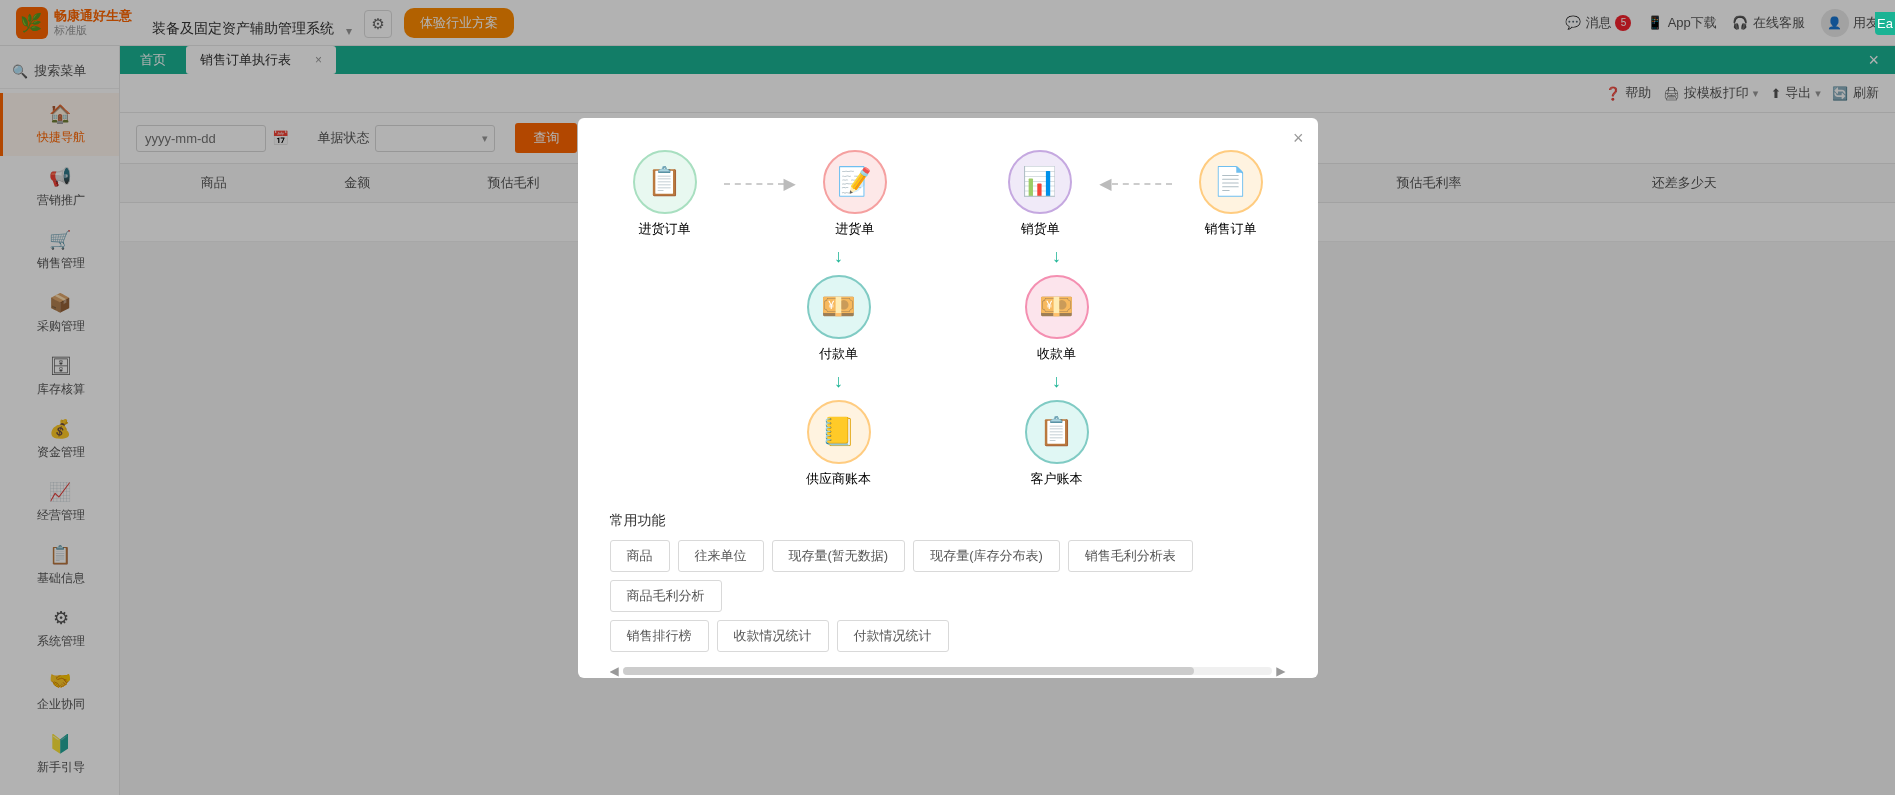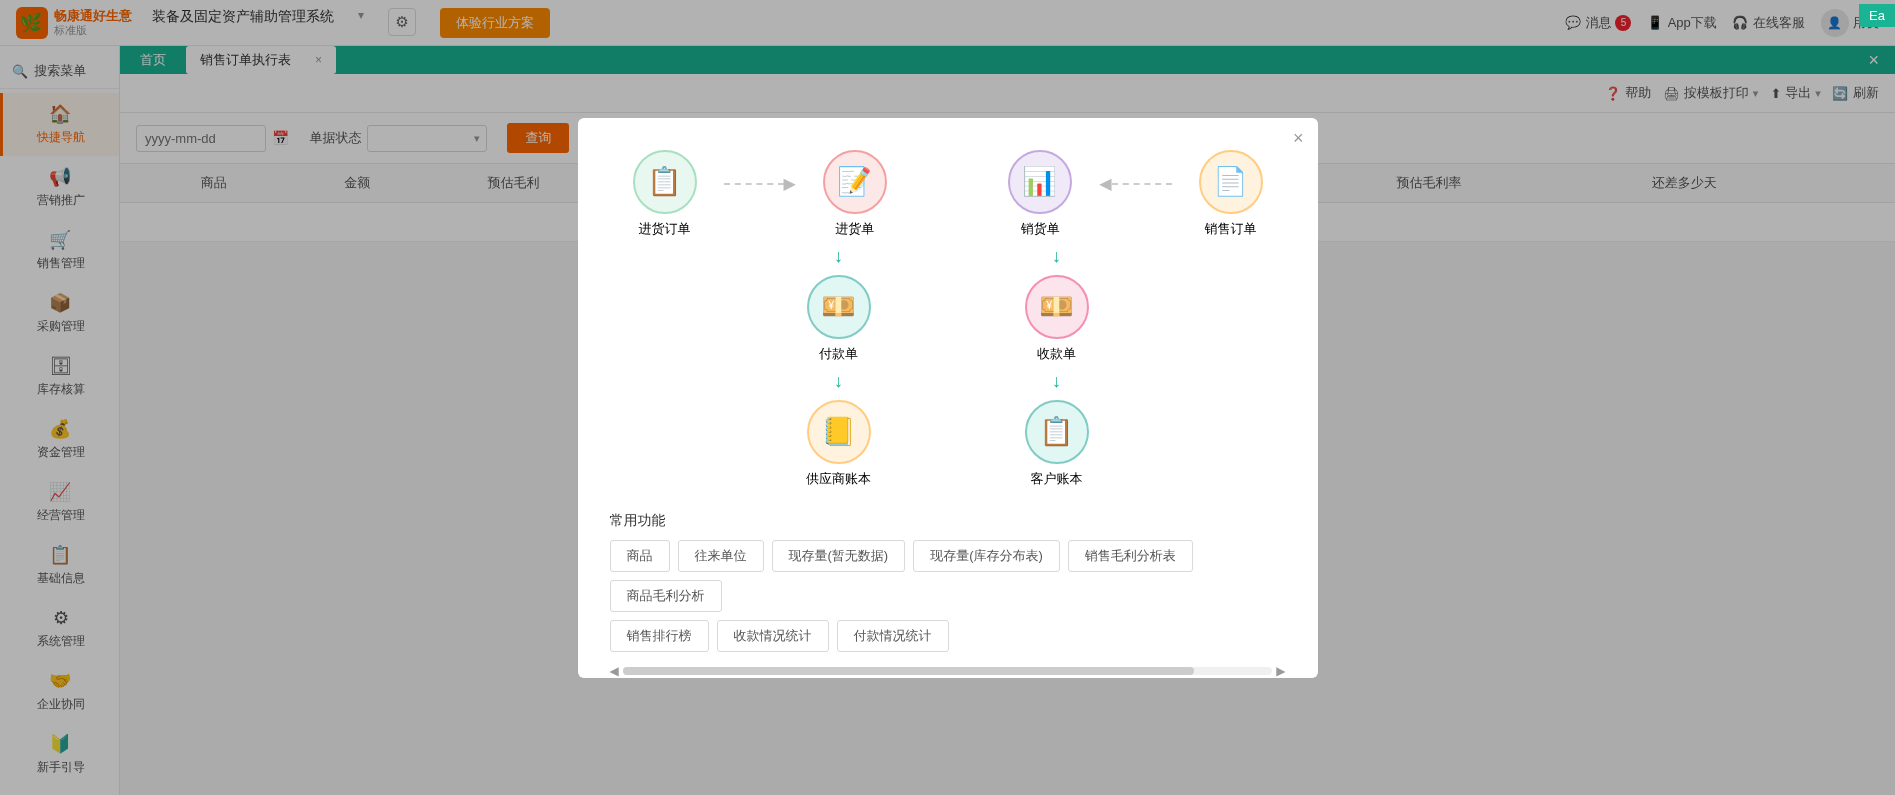--- a/index.html
+++ b/index.html
@@ -29,40 +29,40 @@
     .logo-icon {
       width: 32px; height: 32px;
       background: #f60;
       border-radius: 6px;
       display: flex; align-items: center; justify-content: center;
       color: #fff; font-size: 18px;
     }
     .top-bar-title {
       flex: 1;
       display: flex;
-      align-items: flex-start;
-      gap: 24px;
+      align-items: flex-end;
+      gap: 12px;
       font-size: 14px;
       color: #333;
       font-weight: 500;
     }
     .dropdown-arrow { color: #999; font-size: 12px; cursor: pointer; }
     .gear-btn {
       width: 28px; height: 28px;
       border: 1px solid #ddd;
       border-radius: 4px;
       display: flex; align-items: center; justify-content: center;
       color: #666; cursor: pointer;
       font-size: 15px;
     }
     .trial-btn {
       background: #ff8c00;
       color: #fff;
       border: none;
-      border-radius: 4px;
+      border-radius: 10px;
       padding: 6px 16px;
       font-size: 13px;
       cursor: pointer;
       font-family: inherit;
     }
     .top-bar-right {
       display: flex;
       align-items: center;
       gap: 16px;
       font-size: 13px;
@@ -401,25 +401,25 @@
       background: #ccc;
       border-radius: 4px;
       width: 650px;
       position: absolute;
       left: 10px;
     }
 
     
     .ea-badge {
       position: fixed;
-      top: 4px; right: 0;
+      top: 12px; right: 0;
       background: #1ab394;
       color: #fff;
       font-size: 13px;
-      padding: 4px 10px;
+      padding: 4px 2px;
       z-index: 999;
       border-radius: 0 0 0 4px;
     }
   </style>
 </head>
 <body>
 
 <div class="top-bar">
   <div class="top-bar-logo">
     <div class="logo-icon">🌿</div>
@@ -546,21 +546,21 @@
           <span>刷新</span>
         </div>
       </div>
 
       <div class="search-row">
         <div class="search-input-group">
           <input class="date-input" type="text" placeholder="yyyy-mm-dd" style="">
           <span class="calendar-icon">📅</span>
         </div>
         <div class="search-input-group">
-          <span style="color:#555;white-space:nowrap;">单据状态</span>
+          <span style="color:#555;white-space:nowrap;margin-left:8px;">单据状态</span>
           <div style="position:relative;display:inline-block;">
             <select class="status-select">
               <option value=""></option>
             </select>
             <span style="position:absolute;right:8px;top:50%;transform:translateY(-50%);font-size:11px;color:#999;pointer-events:none;">▾</span>
           </div>
         </div>
         <button class="query-btn">查询</button>
         <button class="set-btn">设置</button>
         <span class="more-conditions">更多条件</span>

